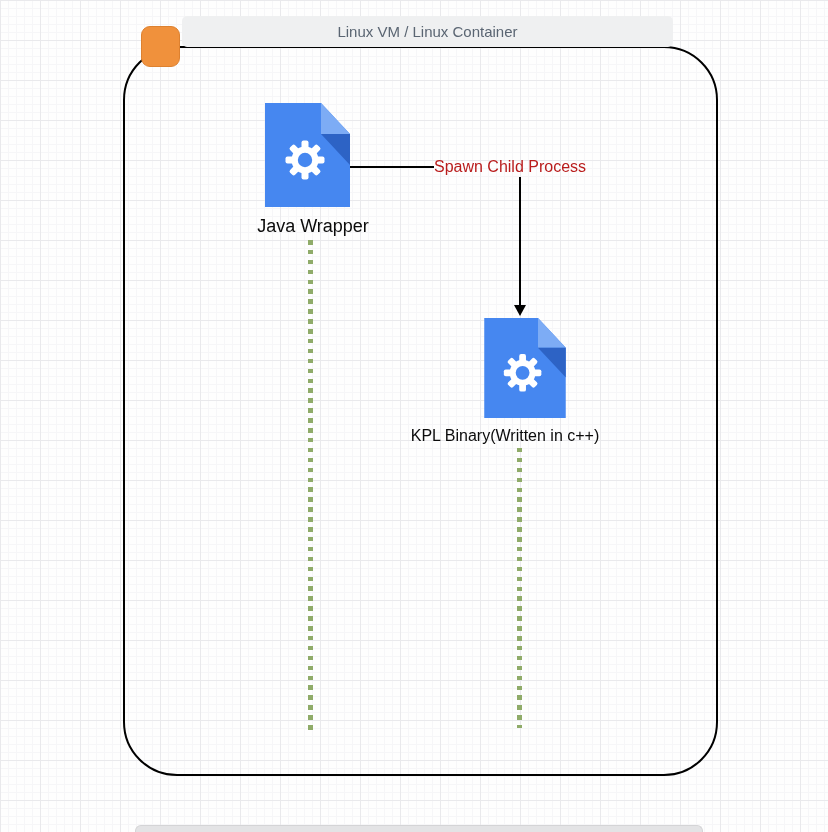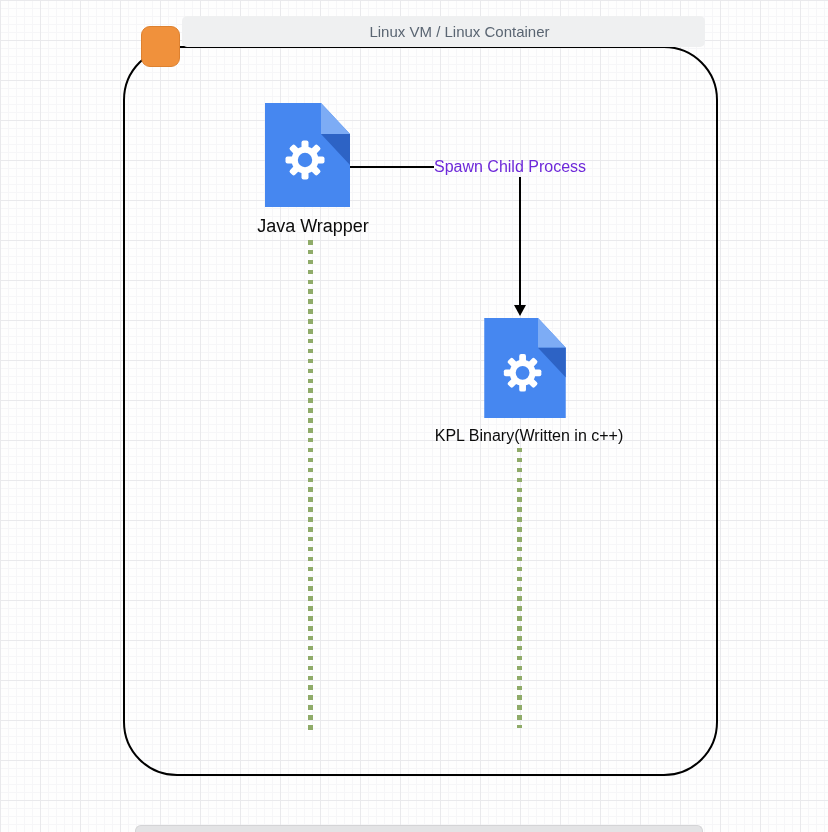--- a/index.html
+++ b/index.html
@@ -17,36 +17,36 @@
   .abs{position:absolute;}
   .container-box{
     left:123px;top:46px;width:595px;height:730px;
     border:2px solid var(--line-black);border-radius:54px;
     background:transparent;box-sizing:border-box;
   }
   .banner{
     left:182px;top:16px;width:491px;height:31px;
     background:var(--banner-bg);border-radius:5px;
     display:flex;align-items:center;justify-content:center;
-    color:var(--banner-text);font-size:15px;padding-left:32px;
+    color:var(--banner-text);font-size:15px;
   }
   .orange-handle{
     left:141px;top:26px;width:39px;height:41px;
     background:var(--accent-orange);
     border:1px solid #DD8130;border-radius:9px;box-sizing:border-box;
   }
   .node-icon{display:block;}
   #java-icon{left:265px;top:103px;width:85px;height:104px;}
   #kpl-icon{left:483px;top:318px;width:84px;height:100px;}
   .node-label{
     color:#0b0b0b;text-align:center;white-space:nowrap;
   }
   #java-label{left:228px;top:216px;width:170px;font-size:18px;}
-  #kpl-label{left:404px;top:427px;width:250px;font-size:16px;}
-  #spawn-label{left:430px;top:158px;width:160px;font-size:16px;color:#6d28d9;text-align:center;white-space:nowrap;}
+  #kpl-label{left:380px;top:427px;width:250px;font-size:16px;}
+  #spawn-label{left:430px;top:158px;width:160px;font-size:16px;color:#b91c1c;text-align:center;white-space:nowrap;}
   .h-line{
     left:350px;top:166px;width:84px;height:1.5px;background:var(--line-black);
   }
   .v-line{
     left:519px;top:177px;width:1.5px;height:130px;background:var(--line-black);
   }
   .arrow-head{
     left:514px;top:305px;width:0;height:0;
     border-left:6px solid transparent;border-right:6px solid transparent;
     border-top:11px solid var(--line-black);

